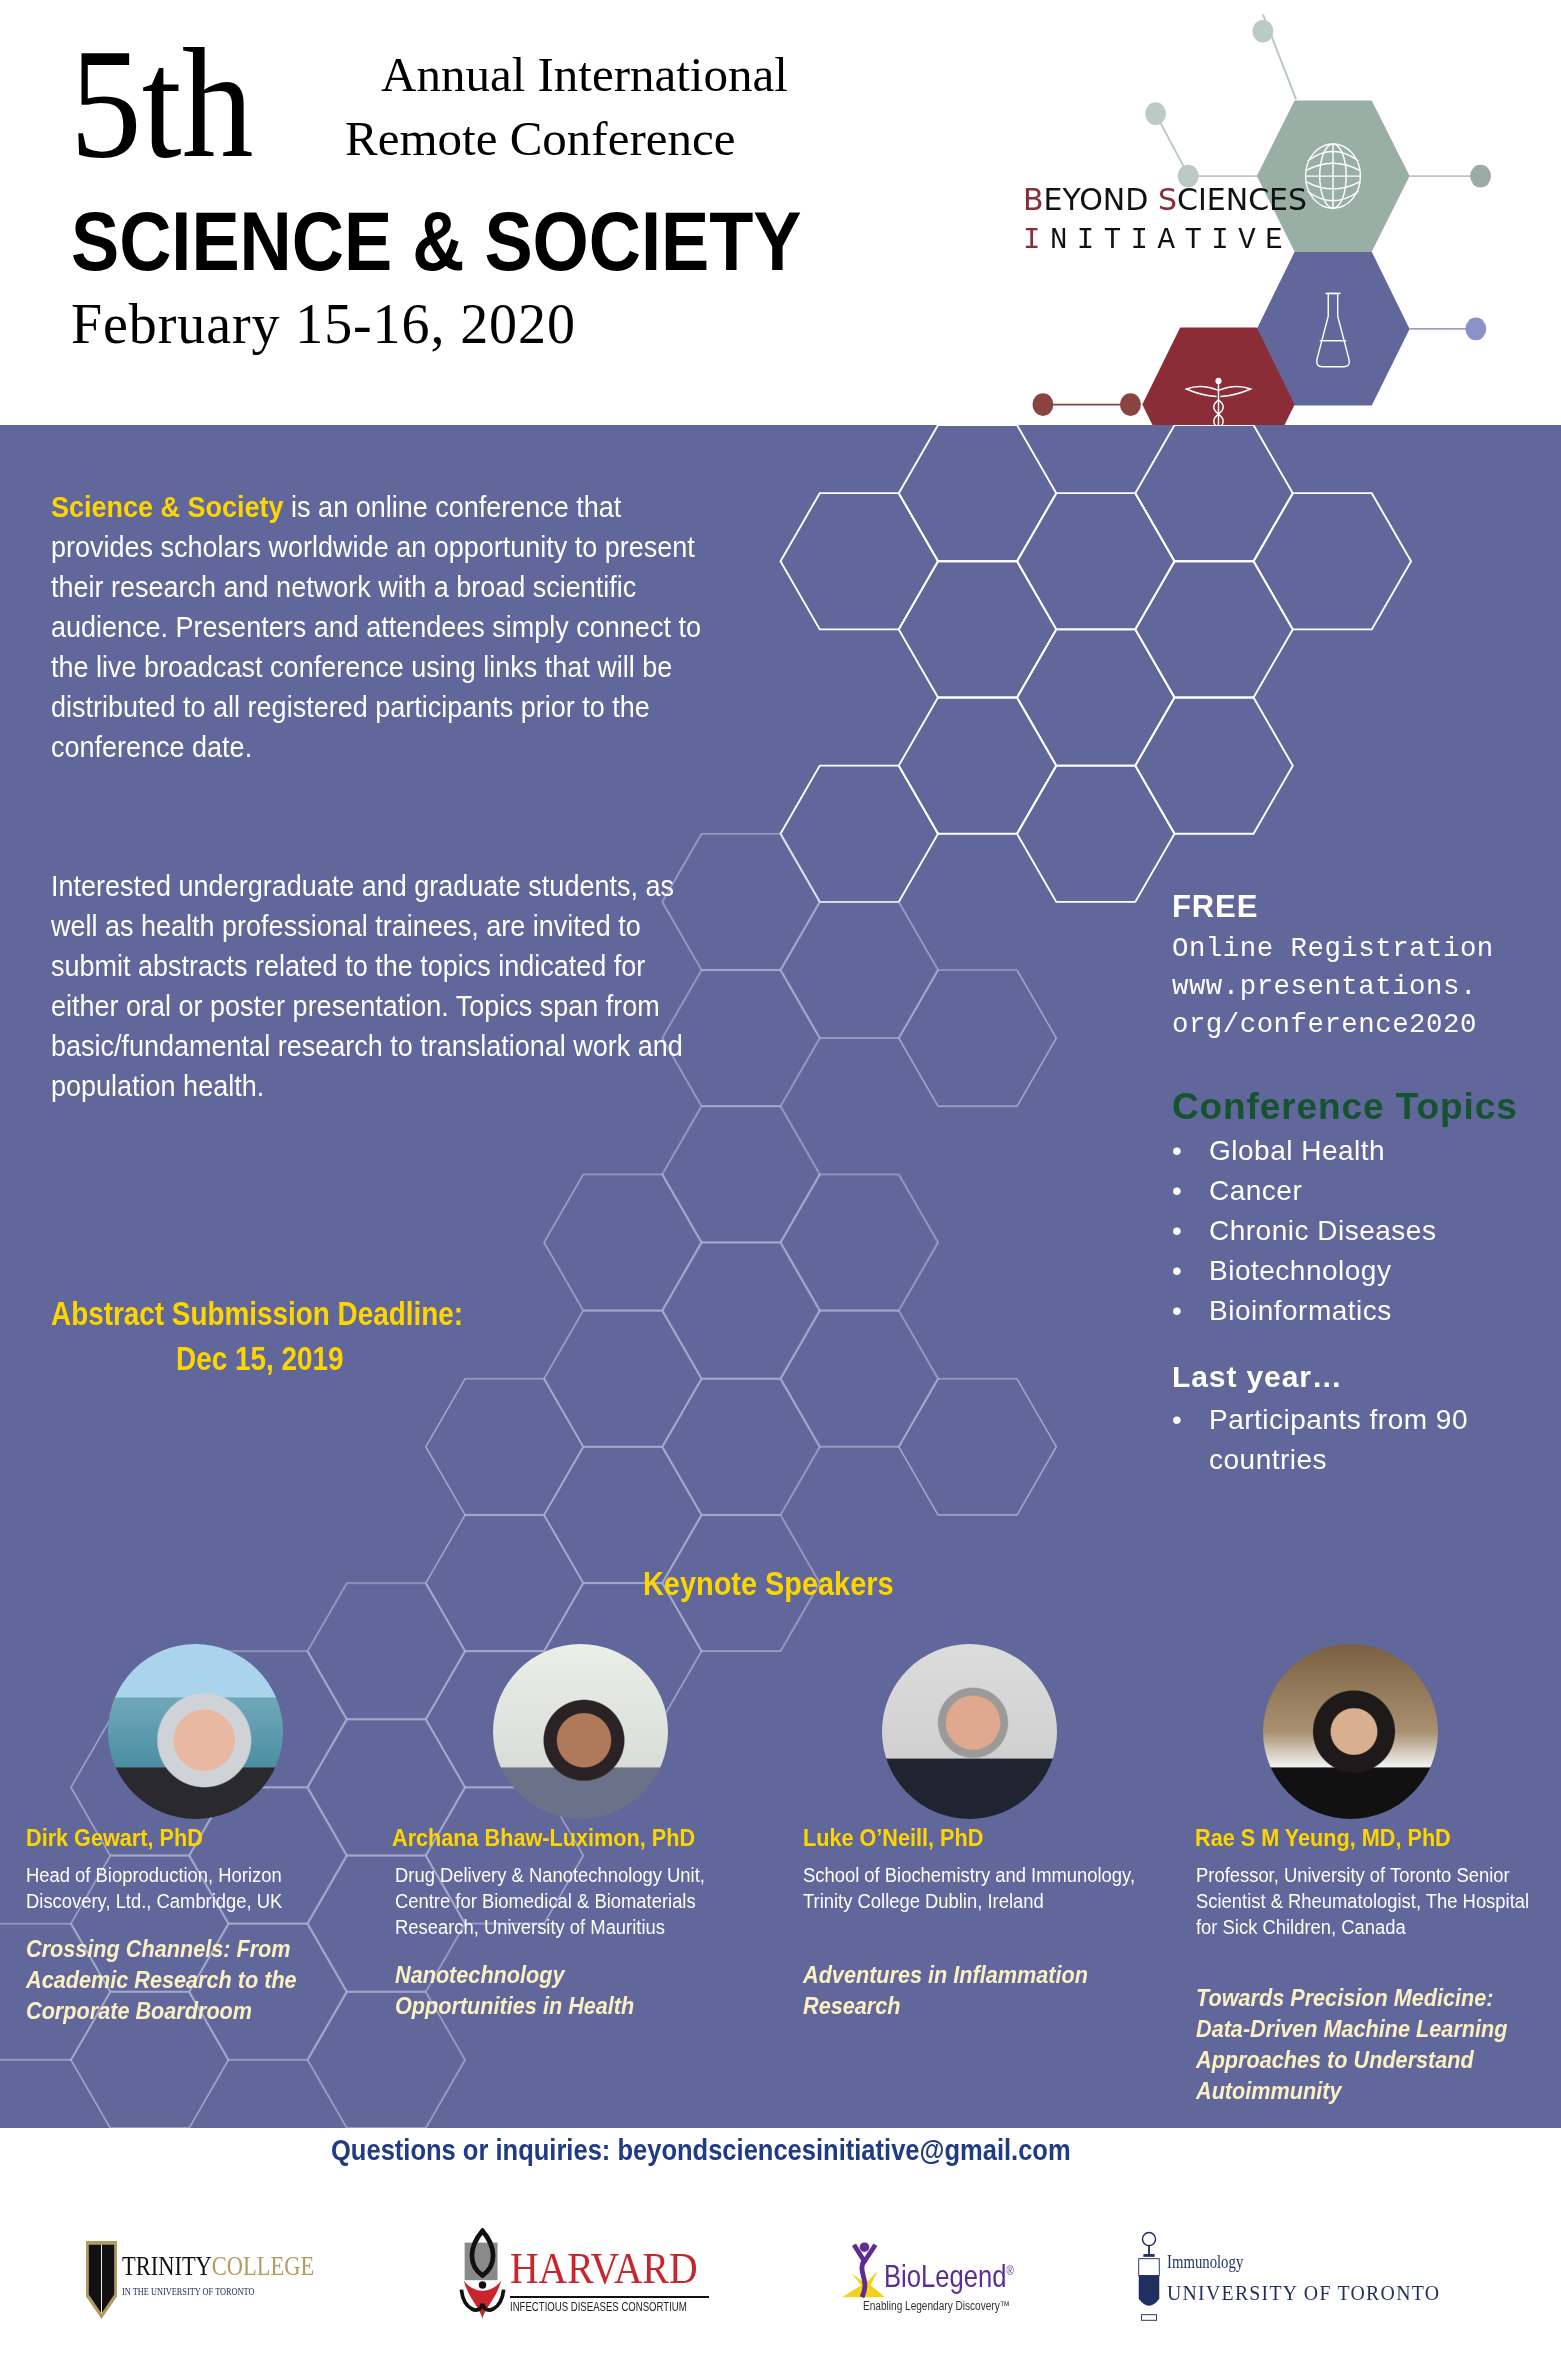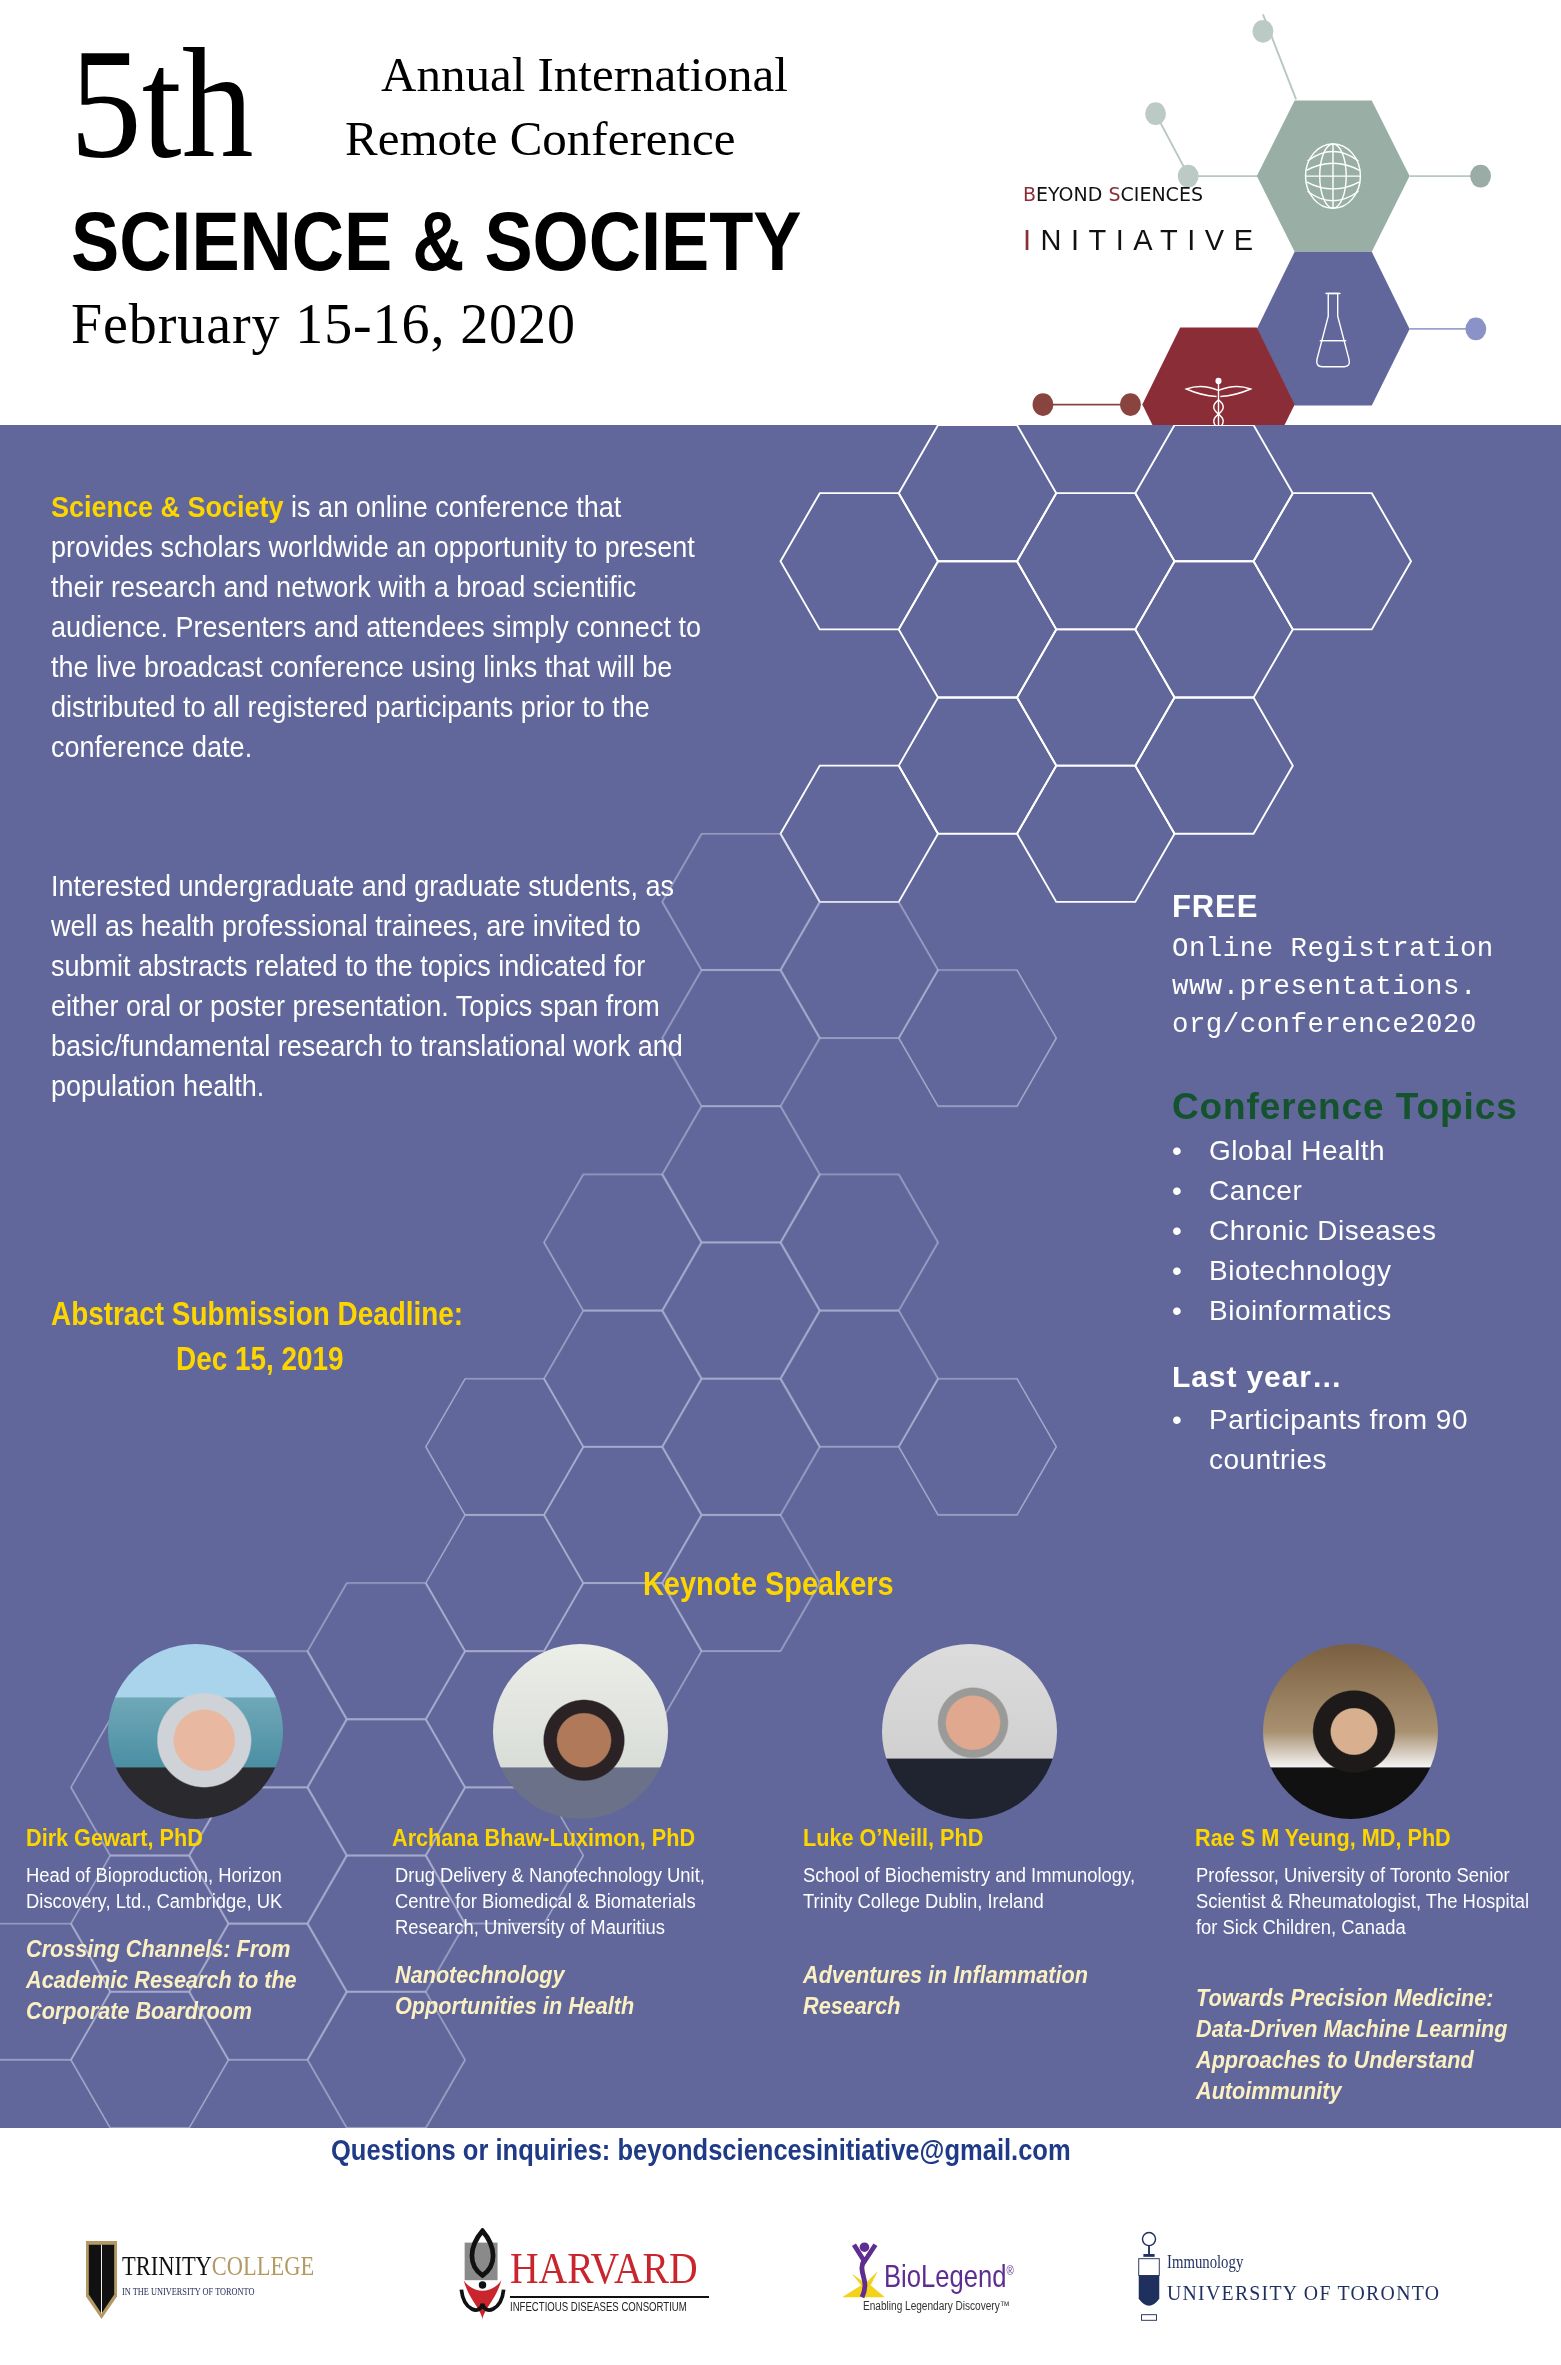--- a/index.html
+++ b/index.html
@@ -7,22 +7,22 @@
   .abs { position: absolute; }
 
   
   #hdr-5th { left: 70px; top: 26px; font-family: "Liberation Serif", serif; font-size: 156px; line-height: 1; color: #000; transform: scaleX(0.92); transform-origin: left top; }
   #hdr-sub1 { left: 345px; top: 50px; font-family: "Liberation Serif", serif; font-size: 49px; color: #000; line-height: 1; margin-left: 36px; }
   #hdr-sub2 { left: 345px; top: 114px; font-family: "Liberation Serif", serif; font-size: 49px; color: #000; line-height: 1; }
   #hdr-title { left: 71px; top: 199px; font-family: "Liberation Sans", sans-serif; font-weight: bold; font-size: 84px; color: #000; line-height: 1; transform: scaleX(0.86); transform-origin: left top; white-space: nowrap; }
   #hdr-date { left: 71px; top: 296px; font-family: "Liberation Serif", serif; font-size: 56px; color: #000; line-height: 1; white-space: nowrap; letter-spacing: 0.9px; }
 
   
-  #logo-text1 { left: 1023px; top: 185px; font-family: "DejaVu Sans", sans-serif; font-size: 19px; letter-spacing: 0px; color: #111; line-height: 1; white-space: nowrap; }
-  #logo-text2 { left: 1023px; top: 226px; font-family: Liberation Sans, sans-serif; font-size: 29px; letter-spacing: 9.5px; color: #111; line-height: 1; white-space: nowrap; }
+  #logo-text1 { left: 1023px; top: 185px; font-family: "DejaVu Sans", sans-serif; font-size: 30px; letter-spacing: 0px; color: #111; line-height: 1; white-space: nowrap; }
+  #logo-text2 { left: 1023px; top: 226px; font-family: Liberation Mono, monospace; font-size: 29px; letter-spacing: 9.5px; color: #111; line-height: 1; white-space: nowrap; }
   .red-letter { color: #8a2d36; }
 
   
   #band { left: 0; top: 425px; width: 1561px; height: 1703px; background: #61679b; }
   #hexsvg { left: 0; top: 0; }
 
   #intro { left: 51px; top: 487px; width: 672px; font-size: 30px; line-height: 40px; color: #fff; transform: scaleX(0.9); transform-origin: left top; width: 748px; }
   #intro .hl { color: #fdd600; font-weight: bold; }
   #invite { left: 51px; top: 866px; width: 710px; font-size: 30px; line-height: 40px; color: #fff; transform: scaleX(0.9); transform-origin: left top; }
   #deadline1 { left: 51px; top: 1294px; font-size: 34px; font-weight: bold; color: #fdd600; transform: scaleX(0.82); transform-origin: left top; white-space: nowrap; }

